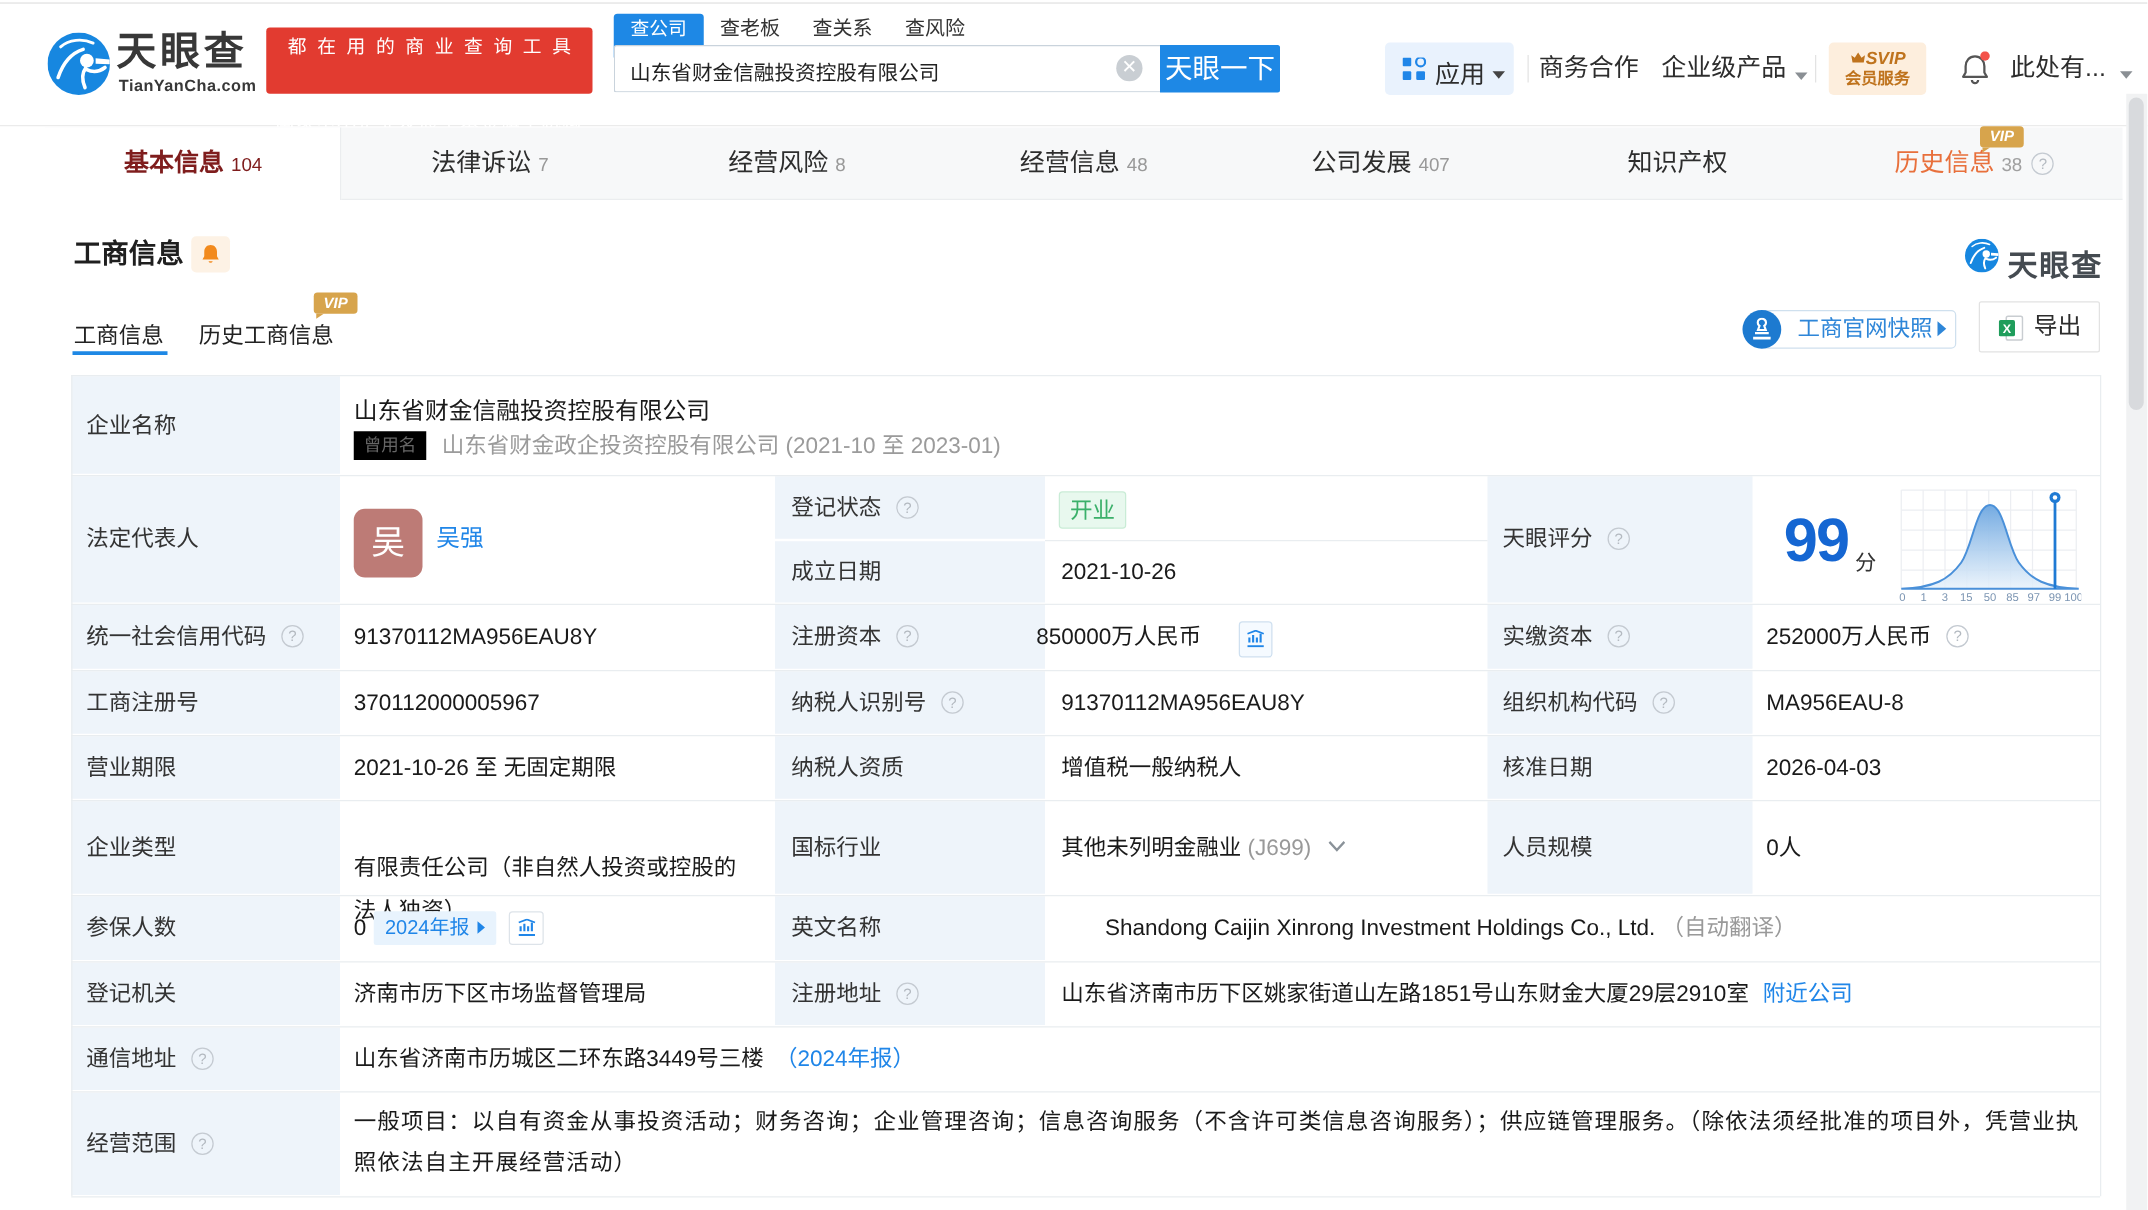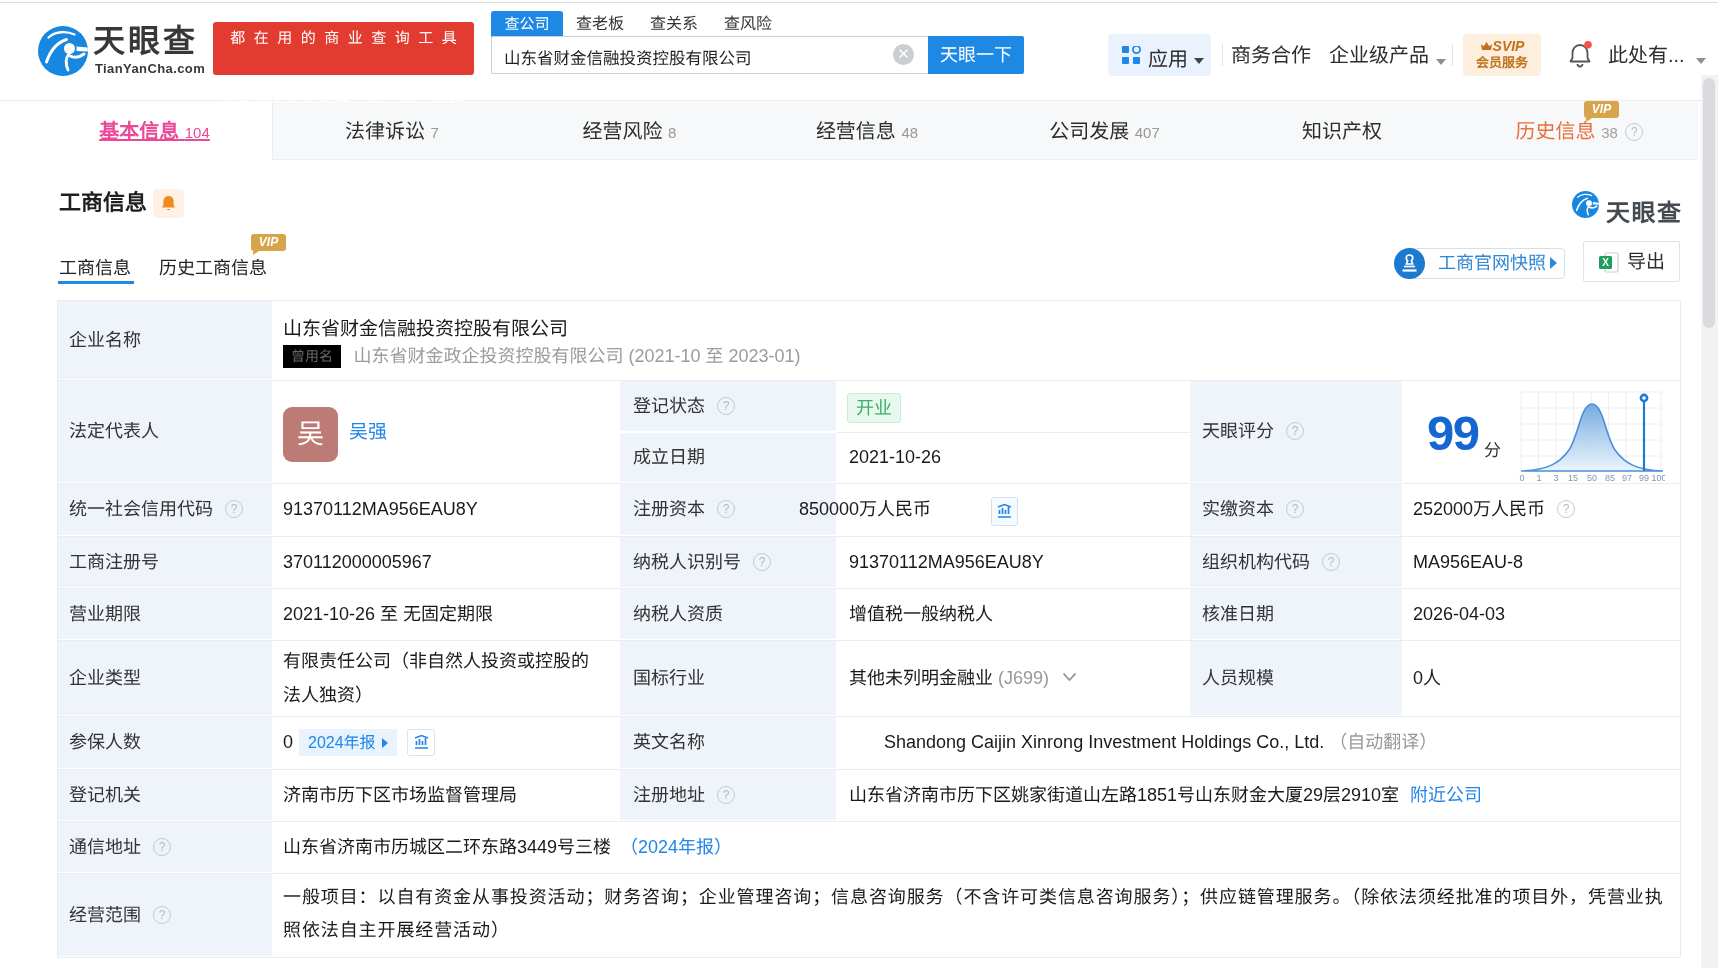--- a/index.html
+++ b/index.html
@@ -51,21 +51,21 @@
 
 <div class="ab" style="left:491px;top:11px;width:72px;height:35px;background:#1e88e5;border-radius:3px 3px 0 0;color:#fff;font-size:15px;text-align:center;line-height:25px;">查公司</div>
 <div class="ab" style="left:576px;top:11px;font-size:16px;color:#333;line-height:25px;">查老板</div>
 <div class="ab" style="left:650px;top:11px;font-size:16px;color:#333;line-height:25px;">查关系</div>
 <div class="ab" style="left:724px;top:11px;font-size:16px;color:#333;line-height:25px;">查风险</div>
 
 <div class="ab" style="left:491px;top:36px;width:437px;height:38px;border:1px solid #c9d3dc;border-right:none;box-sizing:border-box;background:#fff;border-radius:2px 0 0 2px;">
   <div style="margin:8px 0 0 12px;font-size:16.5px;color:#222;">山东省财金信融投资控股有限公司</div>
 </div>
 <div class="ab" style="left:893px;top:44px;width:21px;height:21px;border-radius:50%;background:#c9ced3;color:#fff;font-size:15px;line-height:20px;text-align:center;">✕</div>
-<div class="ab" style="left:928px;top:36px;width:96px;height:38px;background:#1e88e5;border-radius:0 2px 2px 0;color:#fff;font-size:18px;text-align:center;line-height:38px;">天眼一下</div>
+<div class="ab" style="left:928px;top:36px;width:96px;height:38px;background:#1e88e5;border-radius:0 2px 2px 0;color:#fff;font-size:22px;text-align:center;line-height:38px;">天眼一下</div>
 
 <div class="ab" style="left:1108px;top:34px;width:103px;height:42px;background:#e9f2fd;border-radius:4px;">
   <svg class="ab" style="left:14px;top:12px;" width="19" height="19" viewBox="0 0 19 19">
     <rect x="0" y="0" width="7" height="7" rx="1" fill="#2086e8"></rect>
     <circle cx="14.5" cy="3.5" r="3.6" fill="none" stroke="#2086e8" stroke-width="1.8"></circle>
     <rect x="0" y="11" width="7" height="7" rx="1" fill="#2086e8"></rect>
     <rect x="11" y="11" width="7" height="7" rx="1" fill="#2086e8"></rect>
   </svg>
   <div class="ab" style="left:40px;top:9px;font-size:20px;color:#2d2d2d;">应用</div>
   <div class="ab" style="left:86px;top:18px;"><span class="caret" style="border-top-color:#444;"></span></div>
@@ -87,21 +87,21 @@
   <circle cx="21" cy="3.8" r="3.8" fill="#f3524a"></circle>
 </svg>
 <div class="ab" style="left:1608px;top:44px;font-size:20px;color:#2d2d2d;line-height:22px;">此处有...</div>
 <div class="ab" style="left:1696px;top:52px;"><span class="caret" style="border-top-color:#8a8f94;"></span></div>
 
 <div class="ab" style="left:1701px;top:75px;width:17px;height:893px;background:#f1f2f3;"></div>
 <div class="ab" style="left:1703px;top:78px;width:12px;height:250px;background:#d8dadd;border-radius:6px;"></div>
 
 <div class="ab" style="left:36px;top:102px;width:1662px;height:58px;background:#f7f8f9;border-bottom:1px solid #ebedef;box-sizing:border-box;"></div>
 <div class="ab" style="left:36px;top:102px;width:237px;height:58px;background:#fff;border-right:1px solid #ebedef;box-sizing:border-box;"></div>
-<div class="ab" style="left:36px;top:102px;width:237px;height:58px;text-align:center;line-height:58px;font-size:20px;font-weight:700;color:#ec4899;text-decoration:underline;">基本信息 <span style="font-size:15px;font-weight:400;">104</span></div>
+<div class="ab" style="left:36px;top:102px;width:237px;height:58px;text-align:center;line-height:58px;font-size:20px;font-weight:700;color:#7f1d1d;">基本信息 <span style="font-size:15px;font-weight:400;">104</span></div>
 <div class="ab" style="left:273px;top:102px;width:238px;height:58px;text-align:center;line-height:58px;font-size:20px;color:#2d2d2d;">法律诉讼 <span style="font-size:15px;color:#999;">7</span></div>
 <div class="ab" style="left:511px;top:102px;width:237px;height:58px;text-align:center;line-height:58px;font-size:20px;color:#2d2d2d;">经营风险 <span style="font-size:15px;color:#999;">8</span></div>
 <div class="ab" style="left:748px;top:102px;width:238px;height:58px;text-align:center;line-height:58px;font-size:20px;color:#2d2d2d;">经营信息 <span style="font-size:15px;color:#999;">48</span></div>
 <div class="ab" style="left:986px;top:102px;width:237px;height:58px;text-align:center;line-height:58px;font-size:20px;color:#2d2d2d;">公司发展 <span style="font-size:15px;color:#999;">407</span></div>
 <div class="ab" style="left:1223px;top:102px;width:238px;height:58px;text-align:center;line-height:58px;font-size:20px;color:#2d2d2d;">知识产权</div>
 <div class="ab" style="left:1461px;top:102px;width:237px;height:58px;text-align:center;line-height:58px;font-size:20px;color:#e8703c;">历史信息 <span style="font-size:15px;color:#a0a0a0;">38</span> <span class="qm" style="margin-left:2px;">?</span></div>
 <div class="vipb" style="left:1584px;top:101px;">VIP</div>
 
 <div class="ab" style="left:59px;top:192px;font-size:22px;line-height:22px;font-weight:700;color:#1f1f1f;">工商信息</div>
 <div class="ab" style="left:153px;top:189px;width:31px;height:29px;background:#fdf2e5;border-radius:4px;">
@@ -228,21 +228,21 @@
       <text x="91" y="91">85</text>
     <text x="108" y="91">97</text>
       <text x="125" y="91">99</text>
       <text x="140" y="91">100</text>
   </g>
 </svg>
 
 <div class="ab lbl" style="left:69px;top:483px;height:53px;line-height:53px;">统一社会信用代码 <span class="qm">?</span></div>
 <div class="ab val" style="left:283px;top:483px;height:53px;line-height:53px;">91370112MA956EAU8Y</div>
 <div class="ab lbl" style="left:633px;top:483px;height:53px;line-height:53px;">注册资本 <span class="qm">?</span></div>
-<div class="ab val" style="left:799px;top:483px;height:53px;line-height:53px;">850000万人民币</div>
+<div class="ab val" style="left:829px;top:483px;height:53px;line-height:53px;">850000万人民币</div>
 <div class="ab" style="left:991px;top:497px;width:27px;height:29px;border:1px solid #cfe0f0;background:#f5faff;border-radius:3px;box-sizing:border-box;">
   <svg style="margin:6px 0 0 5px;" width="15" height="14" viewBox="0 0 15 14">
     <path d="M1 13 H14 M2.5 6 V10 M5.5 4 V10 M8.5 6 V10 M11.5 3 V10" stroke="#2086e8" stroke-width="1.7"></path>
     <path d="M1 3 L7.5 0.5 L14 3" stroke="#2086e8" stroke-width="1.4" fill="none"></path>
   </svg>
 </div>
 <div class="ab lbl" style="left:1202px;top:483px;height:53px;line-height:53px;">实缴资本 <span class="qm">?</span></div>
 <div class="ab val" style="left:1413px;top:483px;height:53px;line-height:53px;">252000万人民币 <span class="qm">?</span></div>
 
 <div class="ab lbl" style="left:69px;top:536px;height:52px;line-height:52px;">工商注册号</div>
@@ -253,21 +253,21 @@
 <div class="ab val" style="left:1413px;top:536px;height:52px;line-height:52px;">MA956EAU-8</div>
 
 <div class="ab lbl" style="left:69px;top:588px;height:52px;line-height:52px;">营业期限</div>
 <div class="ab val" style="left:283px;top:588px;height:52px;line-height:52px;">2021-10-26 至 无固定期限</div>
 <div class="ab lbl" style="left:633px;top:588px;height:52px;line-height:52px;">纳税人资质</div>
 <div class="ab val" style="left:849px;top:588px;height:52px;line-height:52px;">增值税一般纳税人</div>
 <div class="ab lbl" style="left:1202px;top:588px;height:52px;line-height:52px;">核准日期</div>
 <div class="ab val" style="left:1413px;top:588px;height:52px;line-height:52px;">2026-04-03</div>
 
 <div class="ab lbl" style="left:69px;top:640px;height:76px;line-height:76px;">企业类型</div>
-<div class="ab val" style="left:283px;top:644px;line-height:34px;white-space:normal;width:340px;">有限责任公司（非自然人投资或控股的<br>法人独资）</div>
+<div class="ab val" style="left:283px;top:677px;line-height:34px;white-space:normal;width:340px;">有限责任公司（非自然人投资或控股的<br>法人独资）</div>
 <div class="ab lbl" style="left:633px;top:640px;height:76px;line-height:76px;">国标行业</div>
 <div class="ab val" style="left:849px;top:640px;height:76px;line-height:76px;">其他未列明金融业 <span class="gray">(J699)</span>
   <svg style="vertical-align:2px;margin-left:8px;" width="15" height="10" viewBox="0 0 15 10">
       <path d="M1.5 1.5 L7.5 8 L13.5 1.5" stroke="#8a9299" stroke-width="1.8" fill="none"></path>
     </svg>
 </div>
 <div class="ab lbl" style="left:1202px;top:640px;height:76px;line-height:76px;">人员规模</div>
 <div class="ab val" style="left:1413px;top:640px;height:76px;line-height:76px;">0人</div>
 
 <div class="ab lbl" style="left:69px;top:716px;height:53px;line-height:53px;">参保人数</div>

